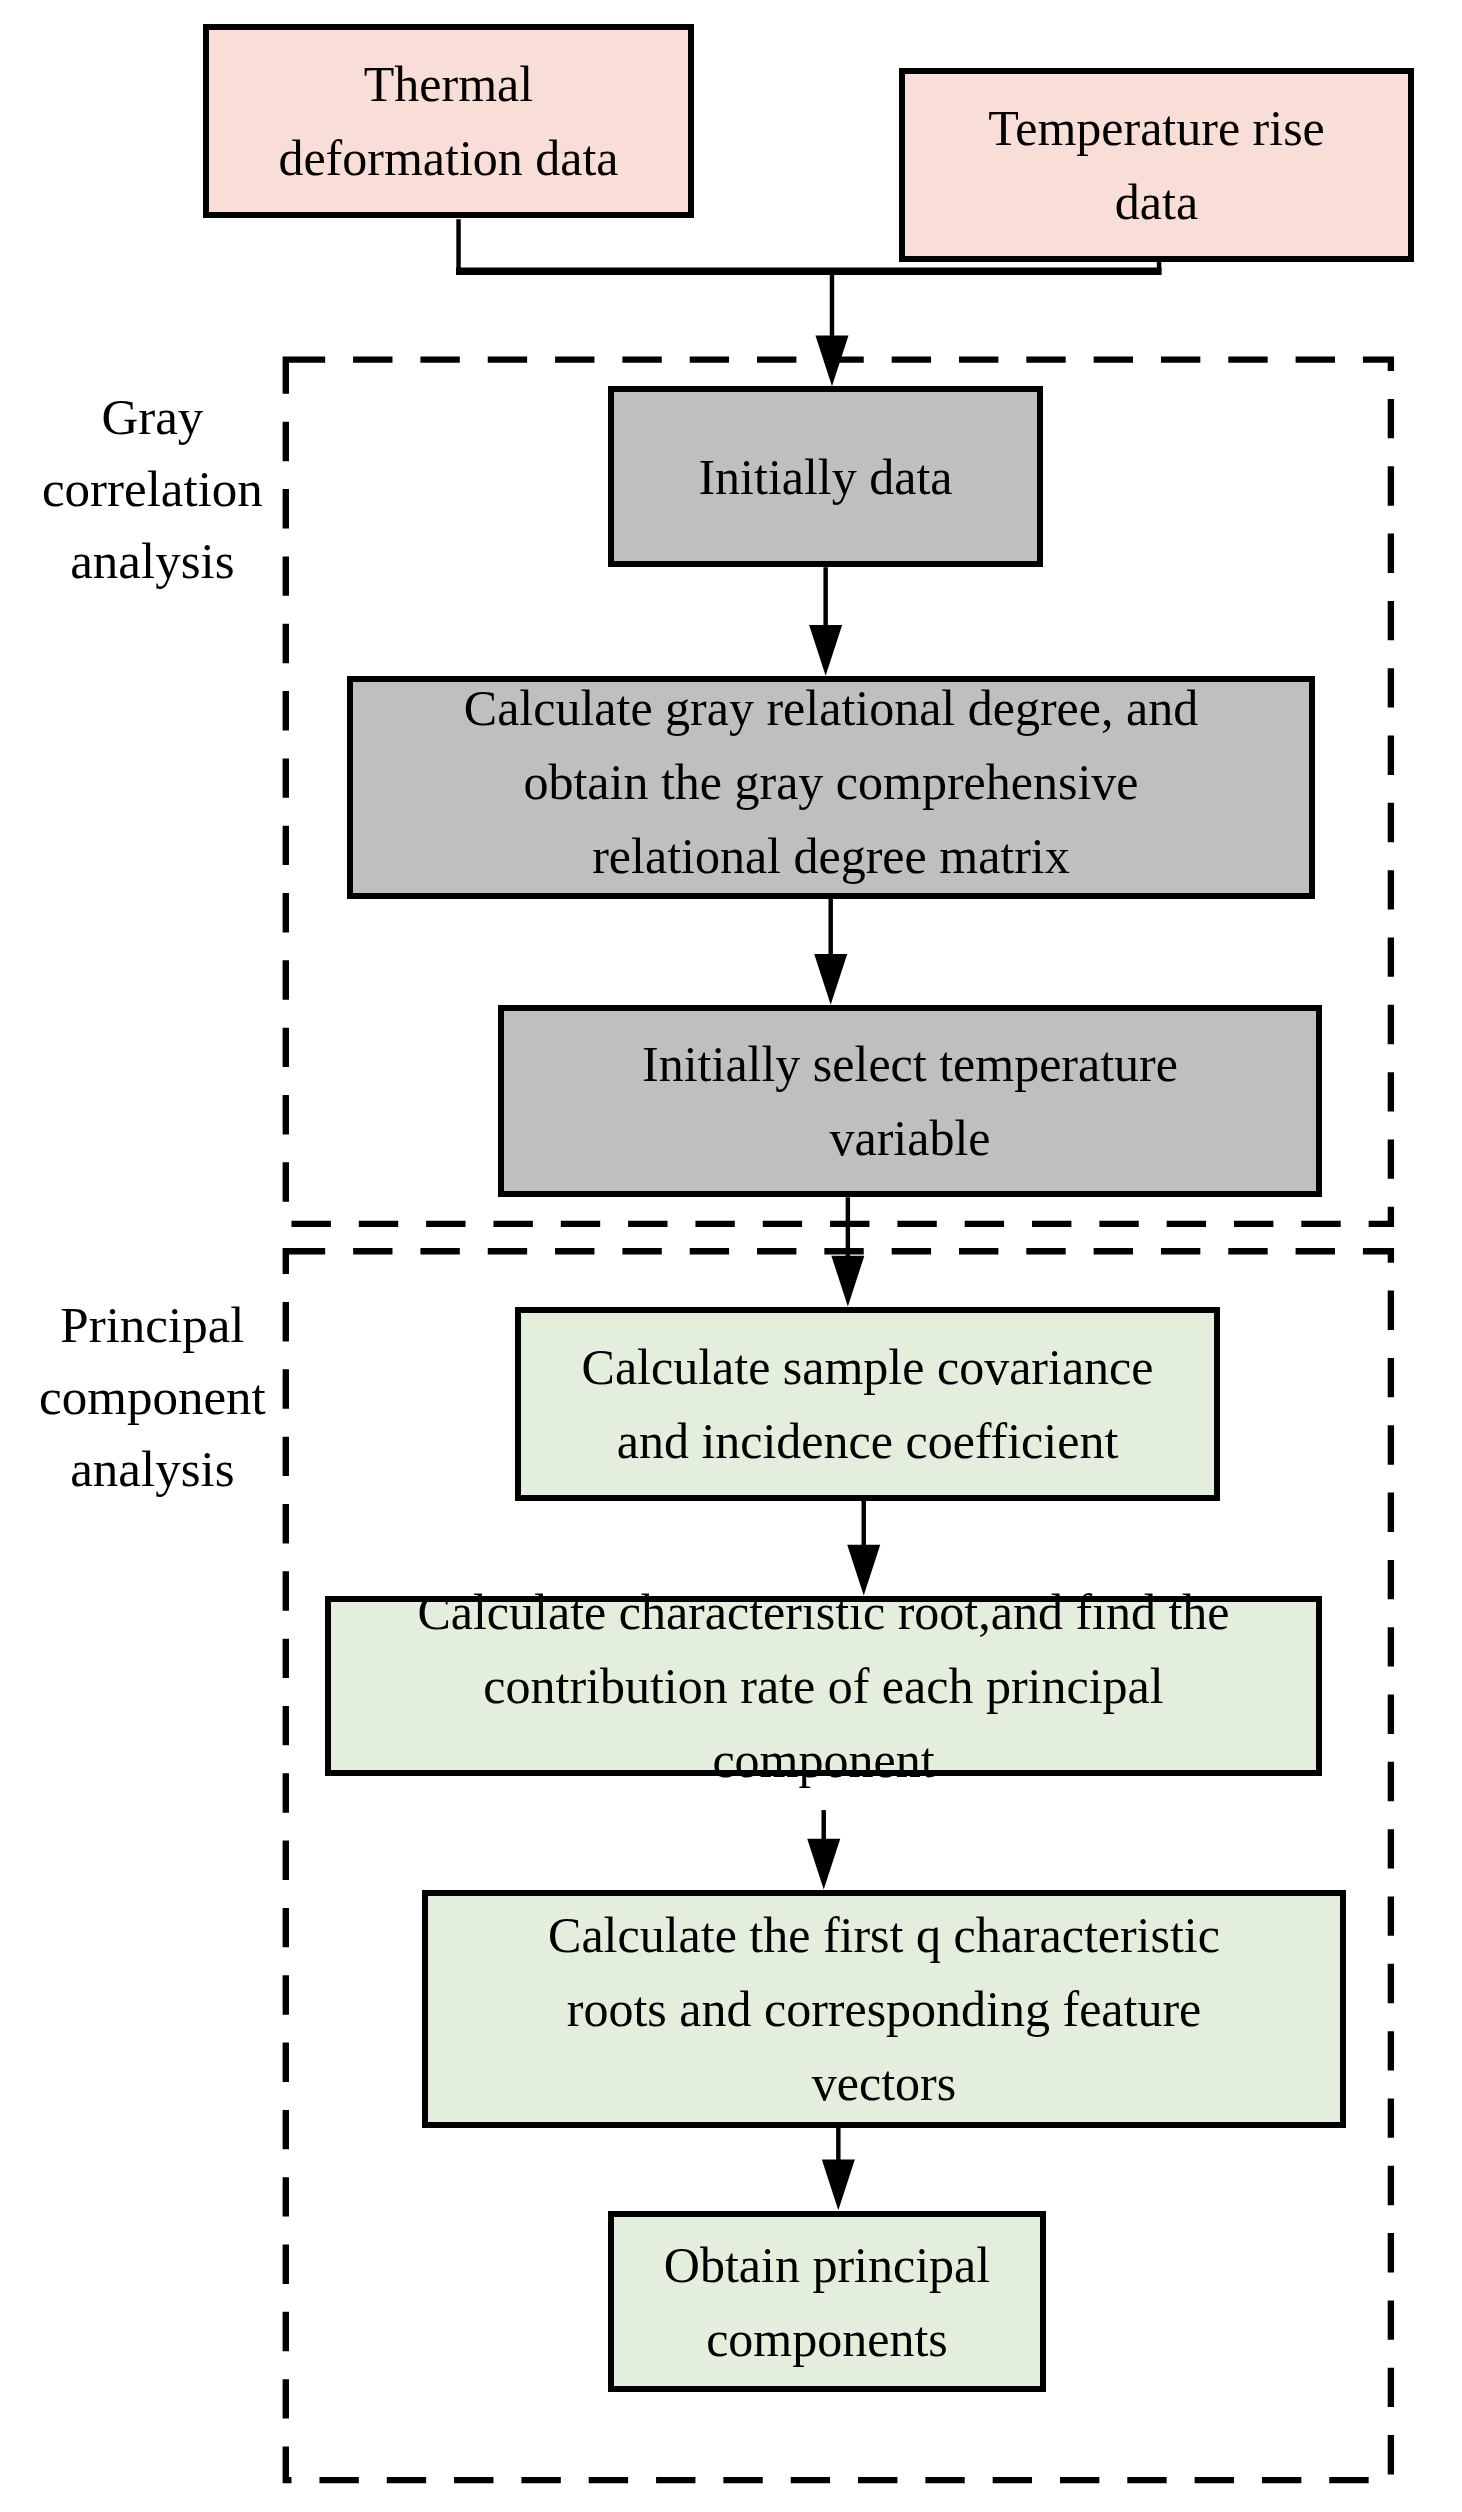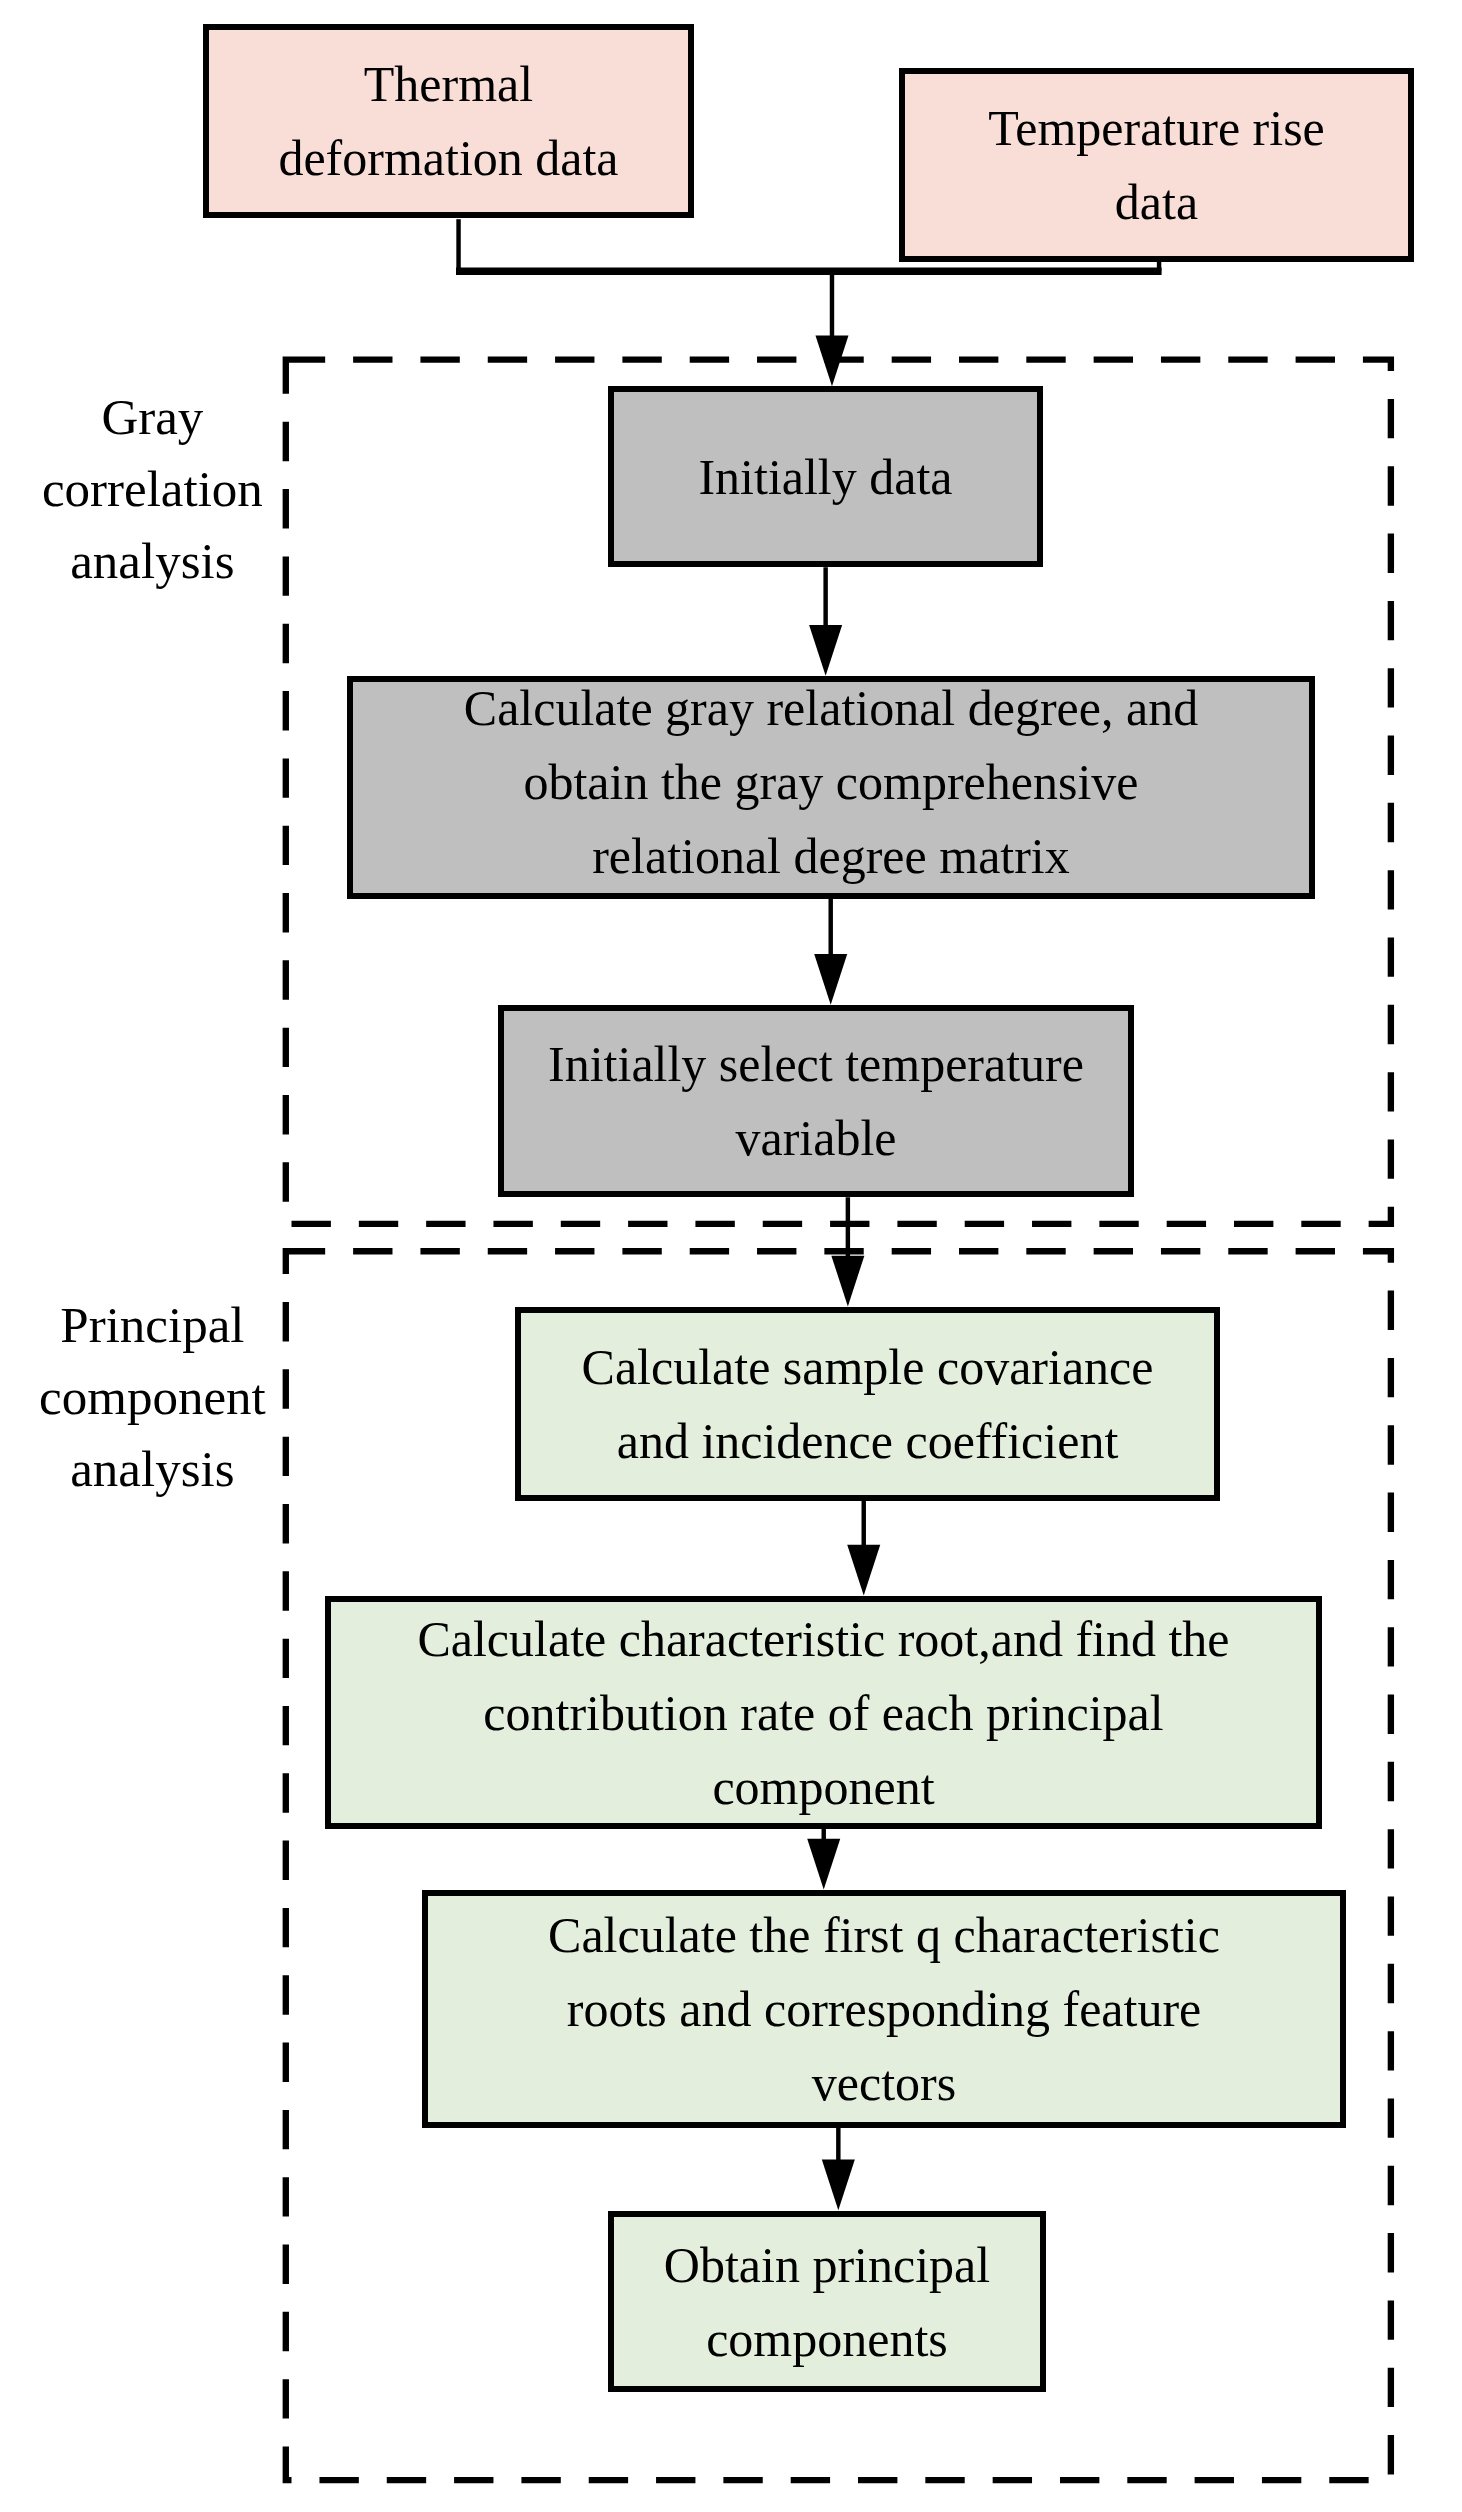--- a/index.html
+++ b/index.html
@@ -97,30 +97,30 @@
 analysis</div>
 
   <div class="box gray" style="left: 608px; top: 386px; width: 435px; height: 181px; background-color: rgb(191, 191, 191);">
     <span class="box-text">Initially data</span>
   </div>
   <div class="box gray" style="left: 347px; top: 676px; width: 968px; height: 223px; background-color: rgb(191, 191, 191); align-items: flex-end;">
     <span class="box-text">Calculate gray relational degree, and
 obtain the gray comprehensive
 relational degree matrix</span>
   </div>
-  <div class="box gray" style="left: 498px; top: 1005px; width: 636px; height: 192px; background-color: rgb(191, 191, 191);">
+  <div class="box gray" style="left: 498px; top: 1005px; width: 824px; height: 192px; background-color: rgb(191, 191, 191);">
     <span class="box-text">Initially select temperature
 variable</span>
   </div>
 
   <div class="box green" style="left: 515px; top: 1307px; width: 705px; height: 194px; background-color: rgb(227, 238, 220);">
     <span class="box-text">Calculate sample covariance
 and incidence coefficient</span>
   </div>
-  <div class="box green" style="left: 325px; top: 1596px; width: 997px; height: 233px; background-color: rgb(227, 238, 220);">
+  <div class="box green" style="left: 325px; top: 1596px; width: 997px; height: 180px; background-color: rgb(227, 238, 220);">
     <span class="box-text">Calculate characteristic root,and find the
 contribution rate of each principal
 component</span>
   </div>
   <div class="box green" style="left: 422px; top: 1890px; width: 924px; height: 238px; background-color: rgb(227, 238, 220);">
     <span class="box-text">Calculate the first q characteristic
 roots and corresponding feature
 vectors</span>
   </div>
   <div class="box green" style="left: 608px; top: 2211px; width: 438px; height: 181px; background-color: rgb(227, 238, 220);">

